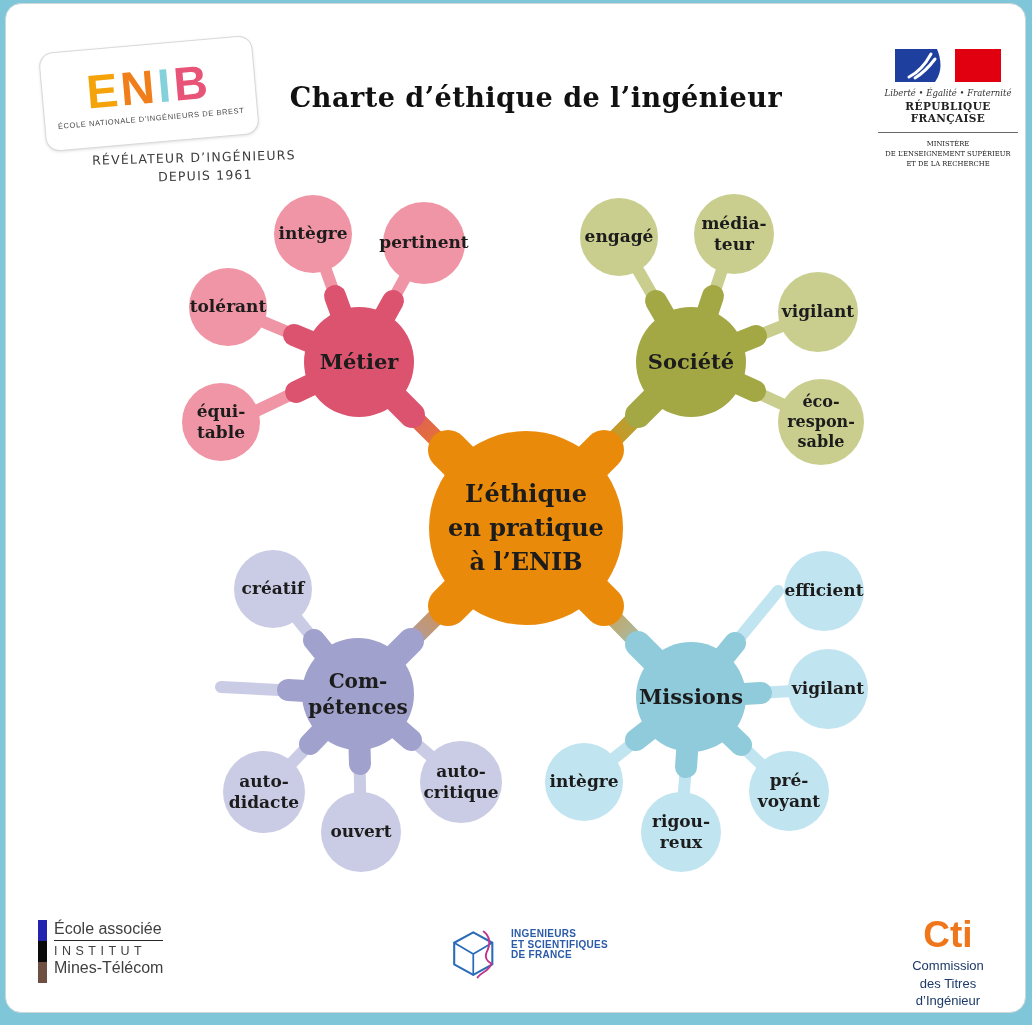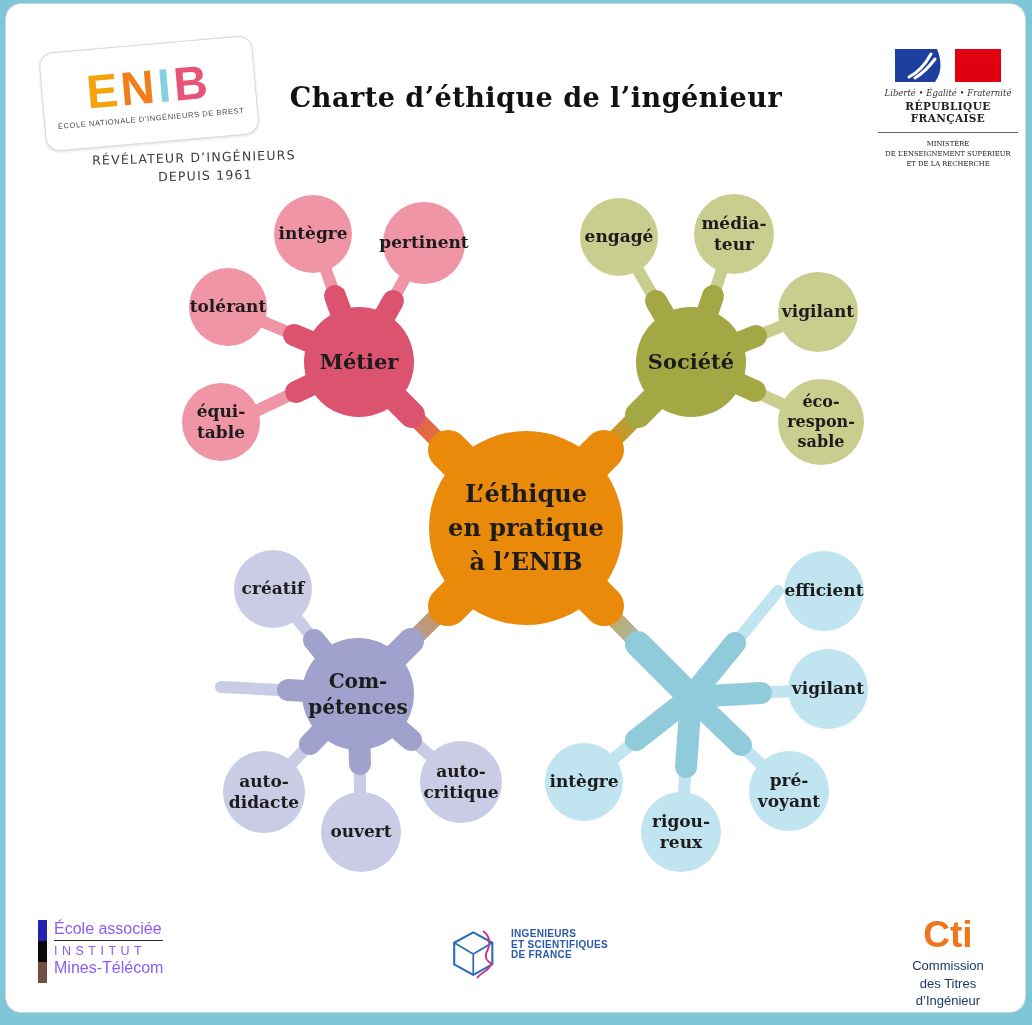--- a/index.html
+++ b/index.html
@@ -63,21 +63,21 @@
   .tag1{left:86px;top:146px;}
   .tag2{left:152px;top:164px;}
   
   .rf{position:absolute;left:872px;top:45px;width:140px;text-align:center;font-family:"DejaVu Serif", serif;color:#222;}
   .rf-flag{display:block;margin:0 auto 6px auto;}
   .rf-motto{font-size:8.5px;font-style:italic;color:#333;}
   .rf-name{font-size:10.5px;font-weight:bold;letter-spacing:0.4px;margin-top:2px;}
   .rf-rule{border:none;border-top:1.5px solid #666;margin:8px 0 7px 0;}
   .rf-ministry{font-size:6.8px;line-height:1.45;white-space:pre-line;color:#222;}
   
-  .imt{position:absolute;left:32px;top:916px;display:flex;font-family:"Liberation Sans", sans-serif;color:#8b5cf6;}
+  .imt{position:absolute;left:32px;top:916px;display:flex;font-family:"Liberation Sans", sans-serif;color:#404040;}
   .imt-bar{width:9px;height:63px;display:flex;flex-direction:column;margin-right:7px;}
   .imt-bar .s1{flex:1;background:#2323b0;}
   .imt-bar .s2{flex:1;background:#0a0a0a;}
   .imt-bar .s3{flex:1;background:#6f4f42;}
   .imt-l1{font-size:16px;border-bottom:1.5px solid #262626;padding-bottom:2px;}
   .imt-l2{font-size:12.5px;letter-spacing:4.5px;margin-top:3px;}
   .imt-l3{font-size:16px;margin-top:1px;}
   
   .iesf{position:absolute;left:443px;top:925px;display:flex;align-items:flex-start;}
   .iesf-text{margin-left:10px;font-family:"Liberation Sans", sans-serif;font-weight:bold;color:#2b5ba8;font-size:10px;line-height:10.5px;letter-spacing:0.3px;}
@@ -210,20 +210,21 @@
     <div class="node c-societe" style="left:772px;top:375px;width:86px;height:86px;font-size:16px;">éco-
 respon-
 sable</div>
     <div class="node c-comp" style="left:228px;top:546px;width:78px;height:78px;">créatif</div>
     <div class="node c-comp" style="left:217px;top:747px;width:82px;height:82px;">auto-
 didacte</div>
     <div class="node c-comp" style="left:315px;top:788px;width:80px;height:80px;">ouvert</div>
     <div class="node c-comp" style="left:414px;top:737px;width:82px;height:82px;">auto-
 critique</div>
 
+    <div class="node b-missions" style="left:630px;top:638px;width:110px;height:110px;">Missions</div>
     <div class="node c-missions" style="left:732px;top:547px;width:80px;height:80px;margin-left:46px;">efficient</div>
     <div class="node c-missions" style="left:782px;top:645px;width:80px;height:80px;">vigilant</div>
     <div class="node c-missions" style="left:539px;top:739px;width:78px;height:78px;">intègre</div>
     <div class="node c-missions" style="left:635px;top:788px;width:80px;height:80px;">rigou-
 reux</div>
     <div class="node c-missions" style="left:743px;top:747px;width:80px;height:80px;">pré-
 voyant</div>
 
     <div class="enib-card">
       <div class="enib-letters">

